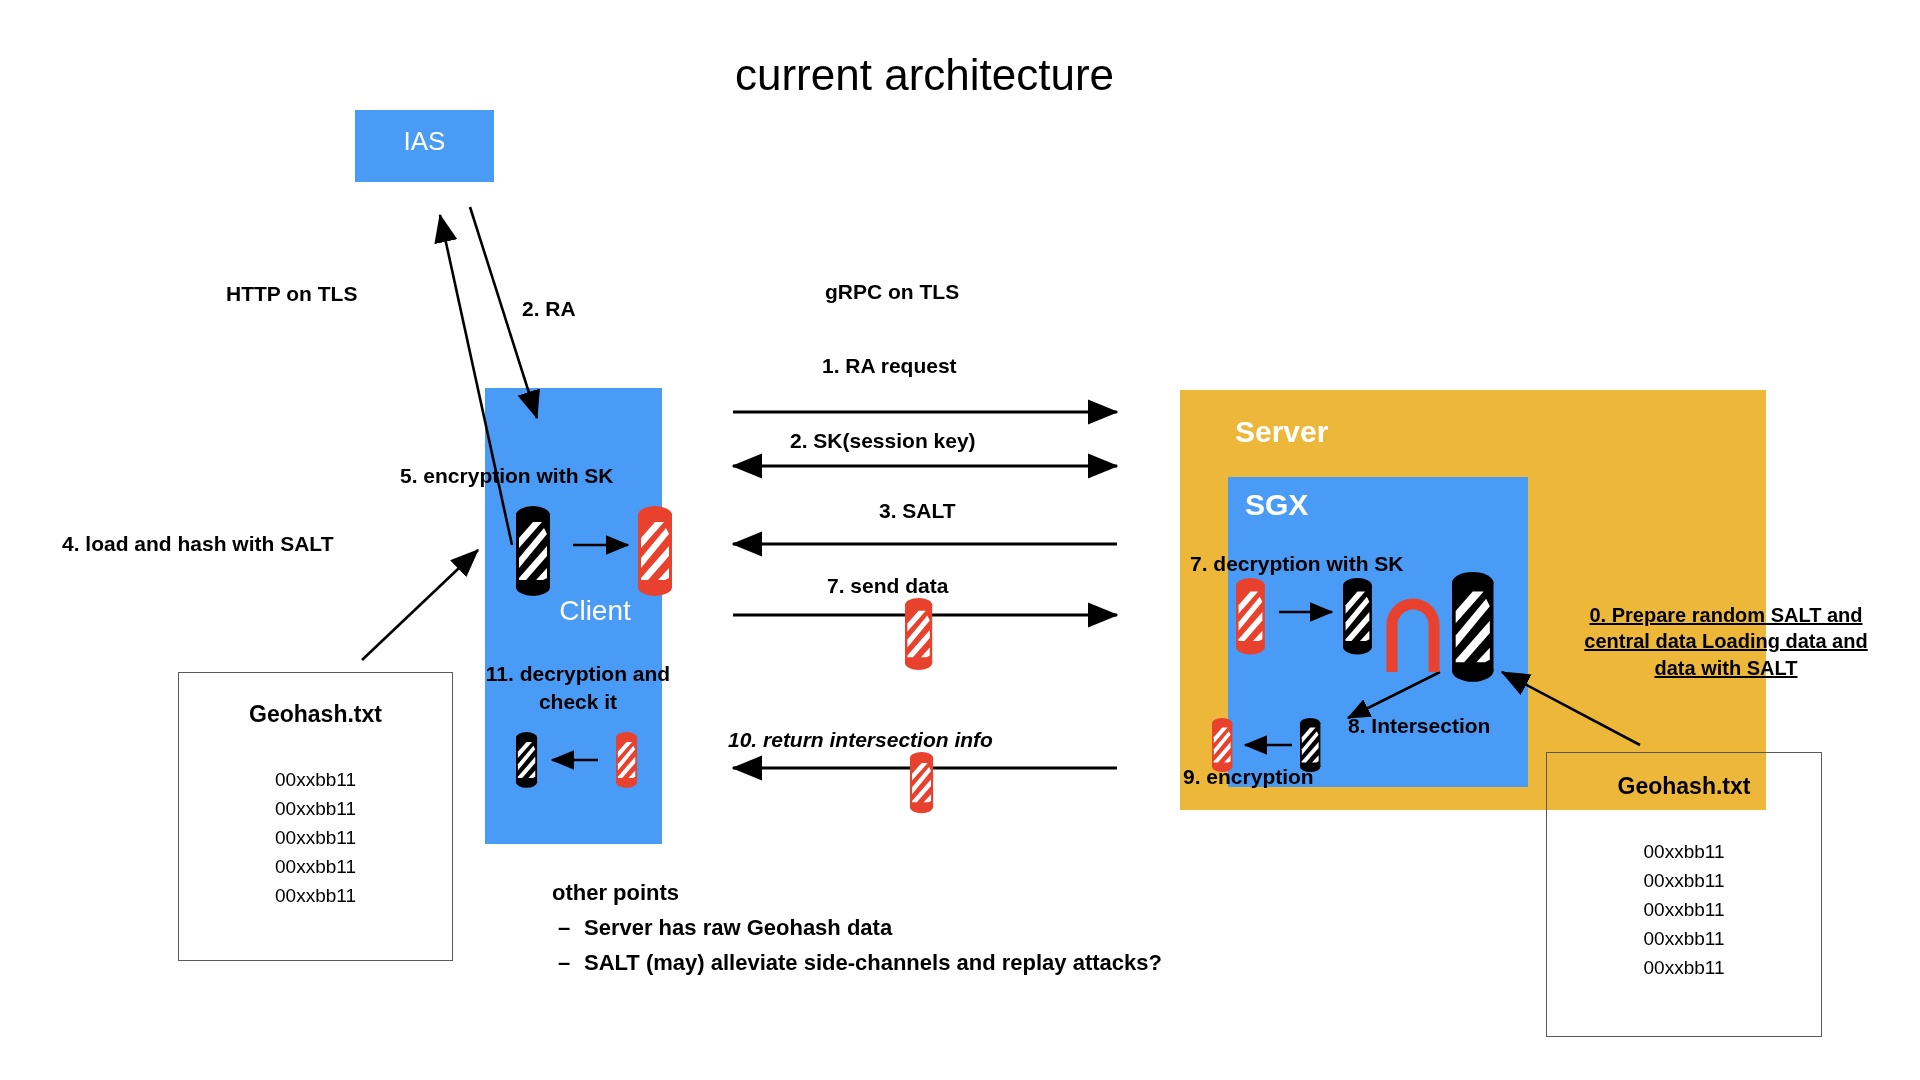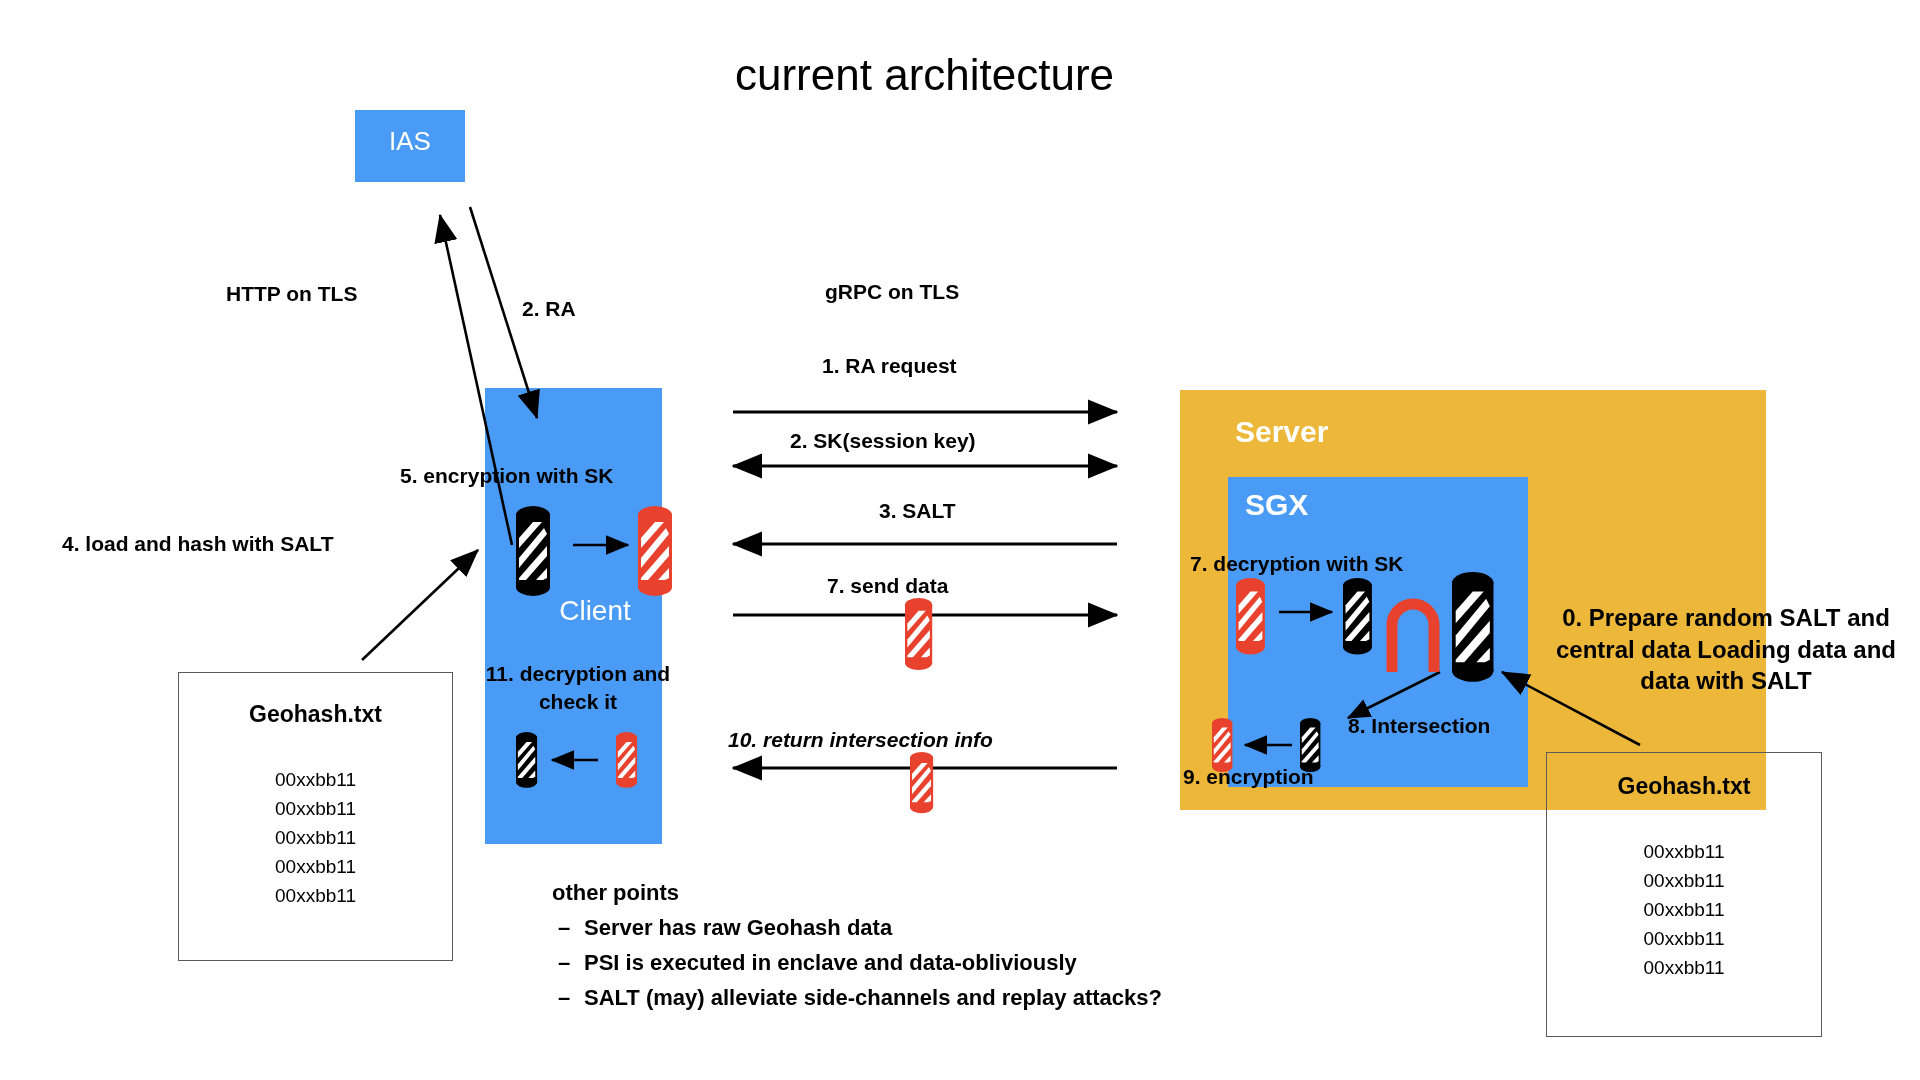--- a/index.html
+++ b/index.html
@@ -25,21 +25,21 @@
     font-size: 44px;
     font-weight: 400;
     color: #000;
     letter-spacing: 0px;
     white-space: nowrap;
   }
 
   
   .box-ias {
     left: 355px; top: 110px;
-    width: 110px; height: 72px;
+    width: 139px; height: 72px;
     background: #4a9bf5;
   }
   .box-ias .lbl {
     position: absolute;
     left: 0; right: 0; top: 16px;
     text-align: center;
     color: #fff;
     font-size: 26px;
     font-weight: 500;
   }
@@ -408,21 +408,21 @@
     <span>11. decryption and</span><br>
     <span>check it</span>
   </div>
 
   <div class="abs lab" style="left:1190px; top:550px;">7. decryption with SK</div>
 
   <div class="abs lab" style="left:1348px; top:712px;">8. Intersection</div>
 
   <div class="abs lab" style="left:1183px; top:763px;">9. encryption</div>
 
-  <div class="abs lab c" style="left:1540px; top:602px; width:372px; font-size:24px;">
+  <div class="abs lab c" style="left:1540px; top:602px; width:372px; font-size:20px;text-decoration:underline;">
     <span>0. Prepare random SALT and</span><br>
     <span>central data Loading data and</span><br>
     <span>data with SALT</span>
   </div>
 
   <div class="abs filebox" id="file-left">
     <div class="fname">Geohash.txt</div>
     <div class="flines">
       <div>00xxbb11</div>
       <div>00xxbb11</div>
@@ -442,20 +442,17 @@
       <div>00xxbb11</div>
     </div>
   </div>
 
   <div class="abs" id="other-points">
     <div class="head">other points</div>
     <div class="bullet">
       <span class="dash">–</span><span>Server has raw Geohash data</span>
     </div>
     <div class="bullet">
-      <span class="dash">–</span><span>PSI is executed in enclave and data-obliviously</span>
-    </div>
-    <div class="bullet">
       <span class="dash">–</span><span>SALT (may) alleviate side-channels and replay attacks?</span>
     </div>
   </div>
 
 </div>
 
 </body></html>

